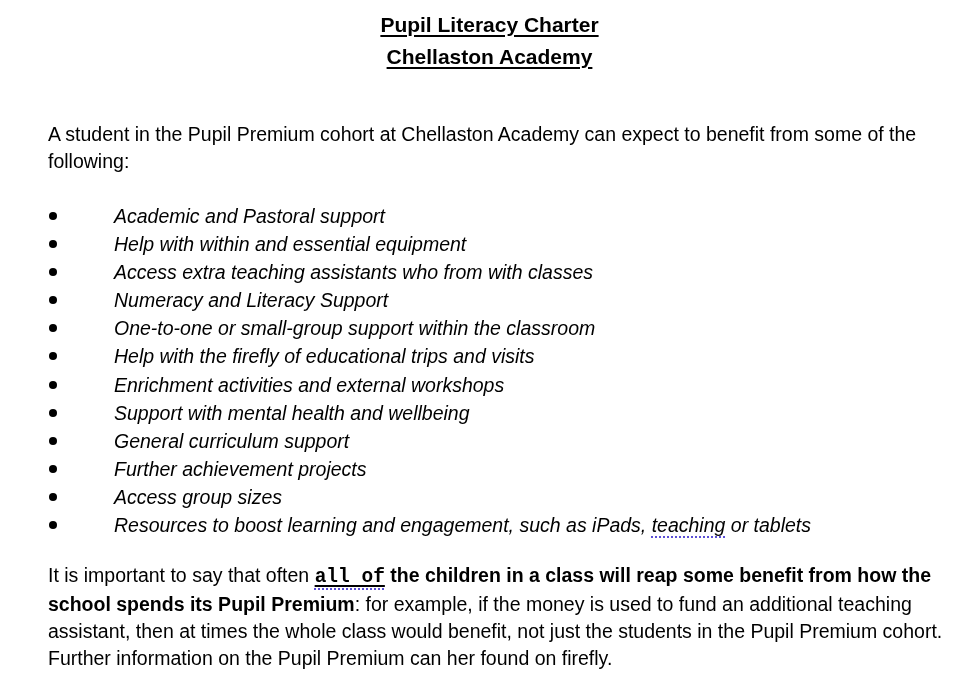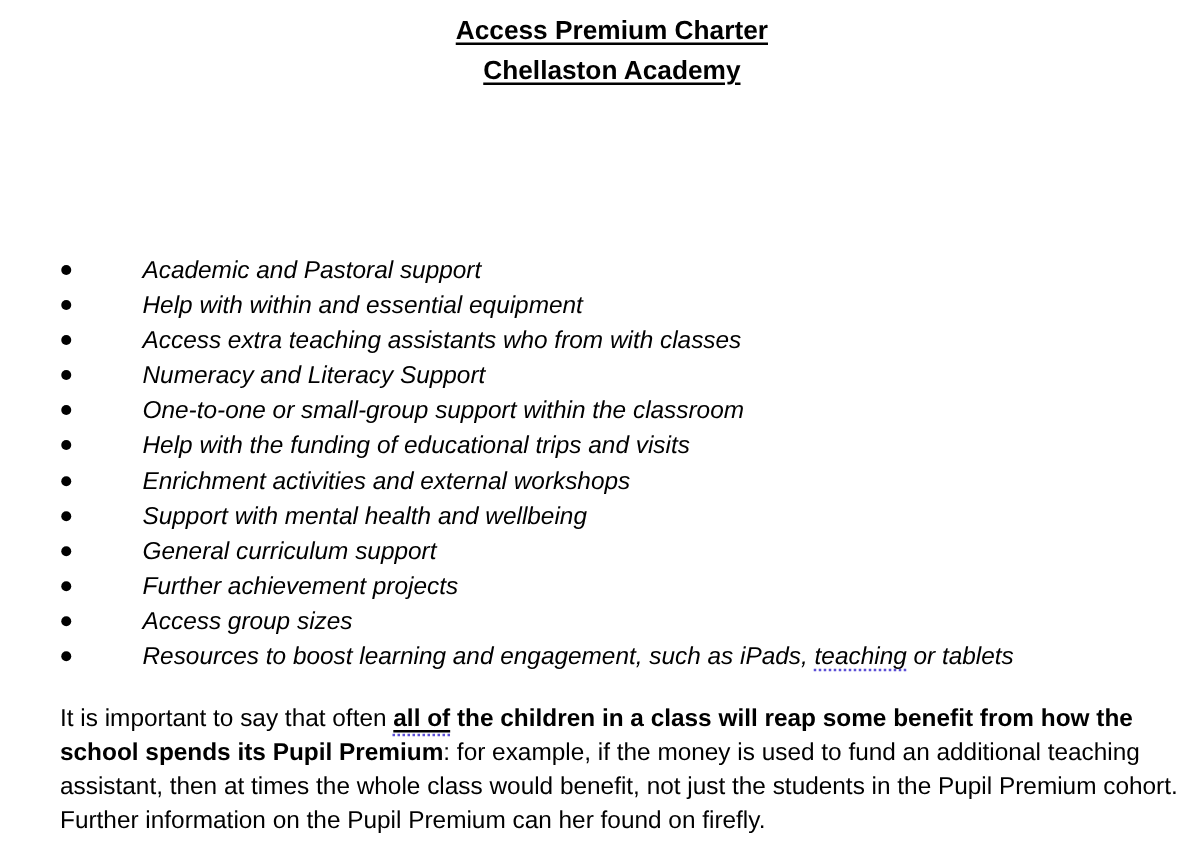--- a/index.html
+++ b/index.html
@@ -100,36 +100,38 @@
     .bold-underlined {
       font-weight: bold;
       text-decoration: underline;
       text-decoration-thickness: 2px;
       text-underline-offset: 3px;
     }
     .bold-underlined .spell-mark {
       text-decoration: underline dotted #5b4fd6;
       text-decoration-thickness: 2px;
       text-underline-offset: 6px;
+      font-family: Liberation Mono, monospace;
     }
   </style>
 </head>
 <body>
 
 <div class="page">
 
   <div class="title-block">
     <div class="title-line">
-      <span>Access Premium Charter</span>
+      <span>Pupil Literacy Charter</span>
     </div>
     <div class="title-line">
       <span>Chellaston Academy</span>
     </div>
   </div>
 
+  <p class="intro">A student in the Pupil Premium cohort at Chellaston Academy can expect to benefit from some of the following:</p>
 
   <ul class="bullets">
     <li class="bullet-item">
       <span class="bullet-dot"></span>
       <span class="bullet-text">Academic and Pastoral support</span>
     </li>
     <li class="bullet-item">
       <span class="bullet-dot"></span>
       <span class="bullet-text">Help with within and essential equipment</span>
     </li>
@@ -140,21 +142,21 @@
     <li class="bullet-item">
       <span class="bullet-dot"></span>
       <span class="bullet-text">Numeracy and Literacy Support</span>
     </li>
     <li class="bullet-item">
       <span class="bullet-dot"></span>
       <span class="bullet-text">One-to-one or small-group support within the classroom</span>
     </li>
     <li class="bullet-item">
       <span class="bullet-dot"></span>
-      <span class="bullet-text">Help with the funding of educational trips and visits</span>
+      <span class="bullet-text">Help with the firefly of educational trips and visits</span>
     </li>
     <li class="bullet-item">
       <span class="bullet-dot"></span>
       <span class="bullet-text">Enrichment activities and external workshops</span>
     </li>
     <li class="bullet-item">
       <span class="bullet-dot"></span>
       <span class="bullet-text">Support with mental health and wellbeing</span>
     </li>
     <li class="bullet-item">

